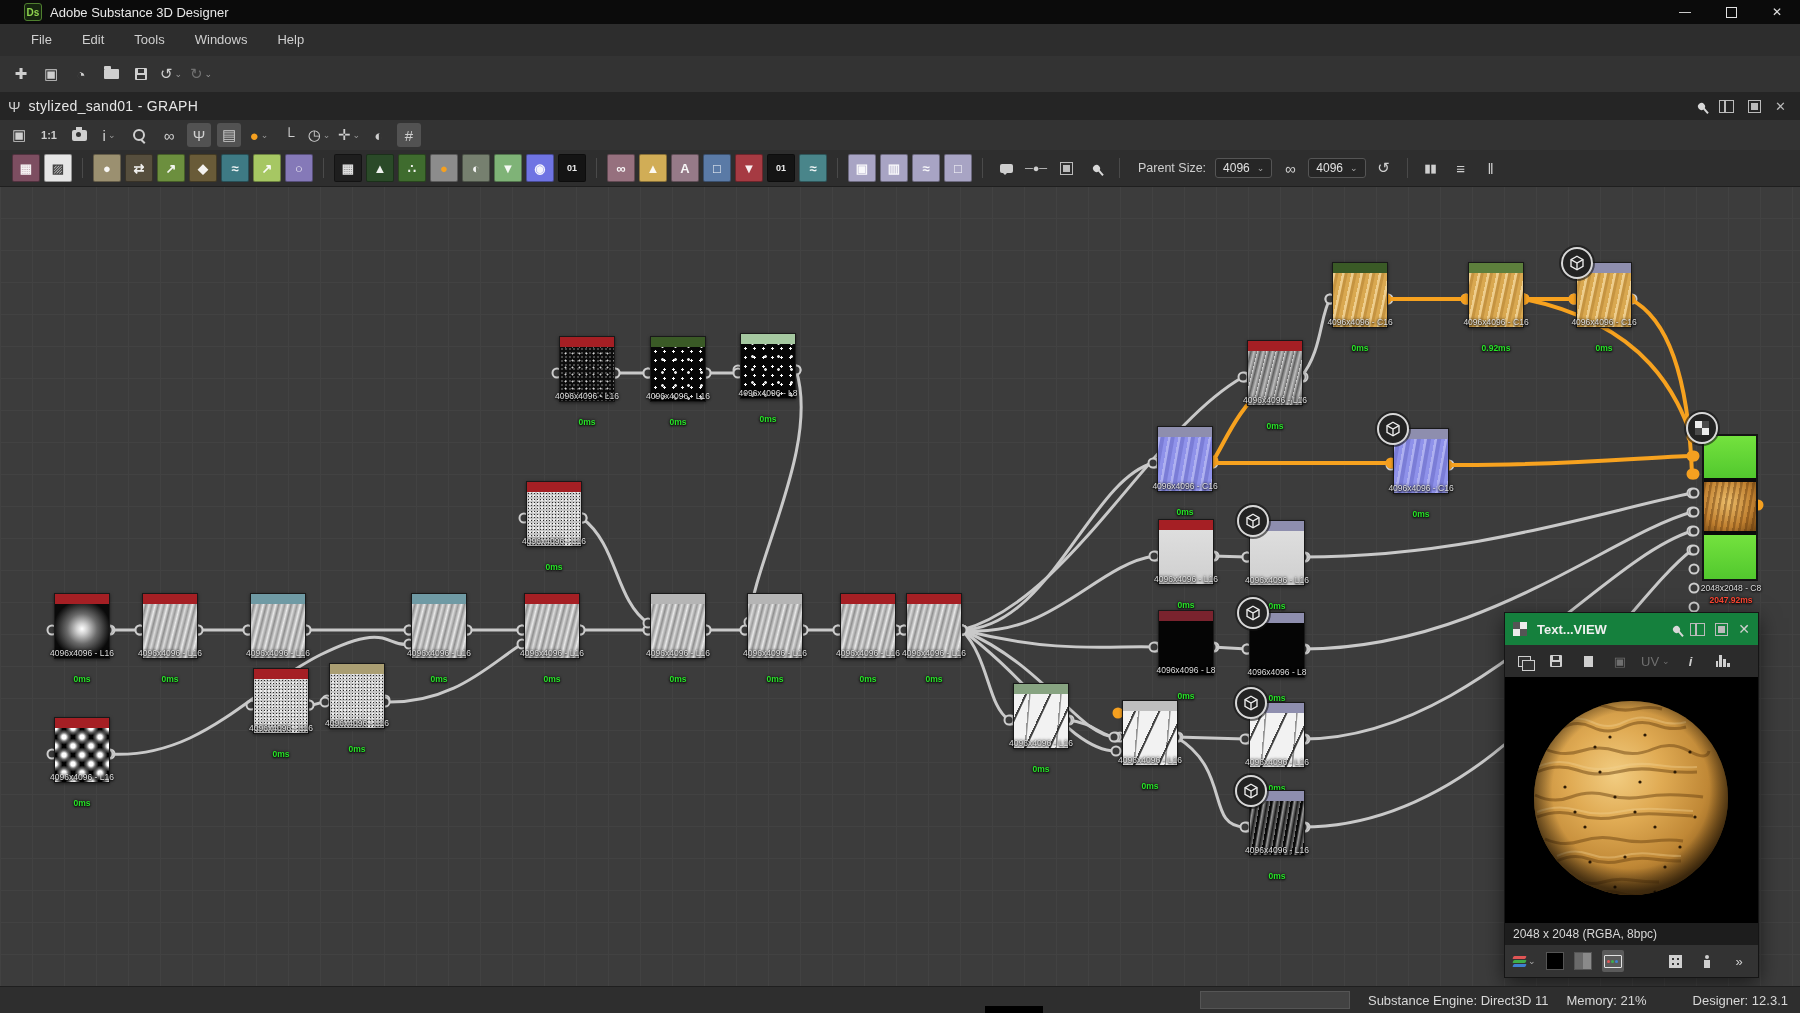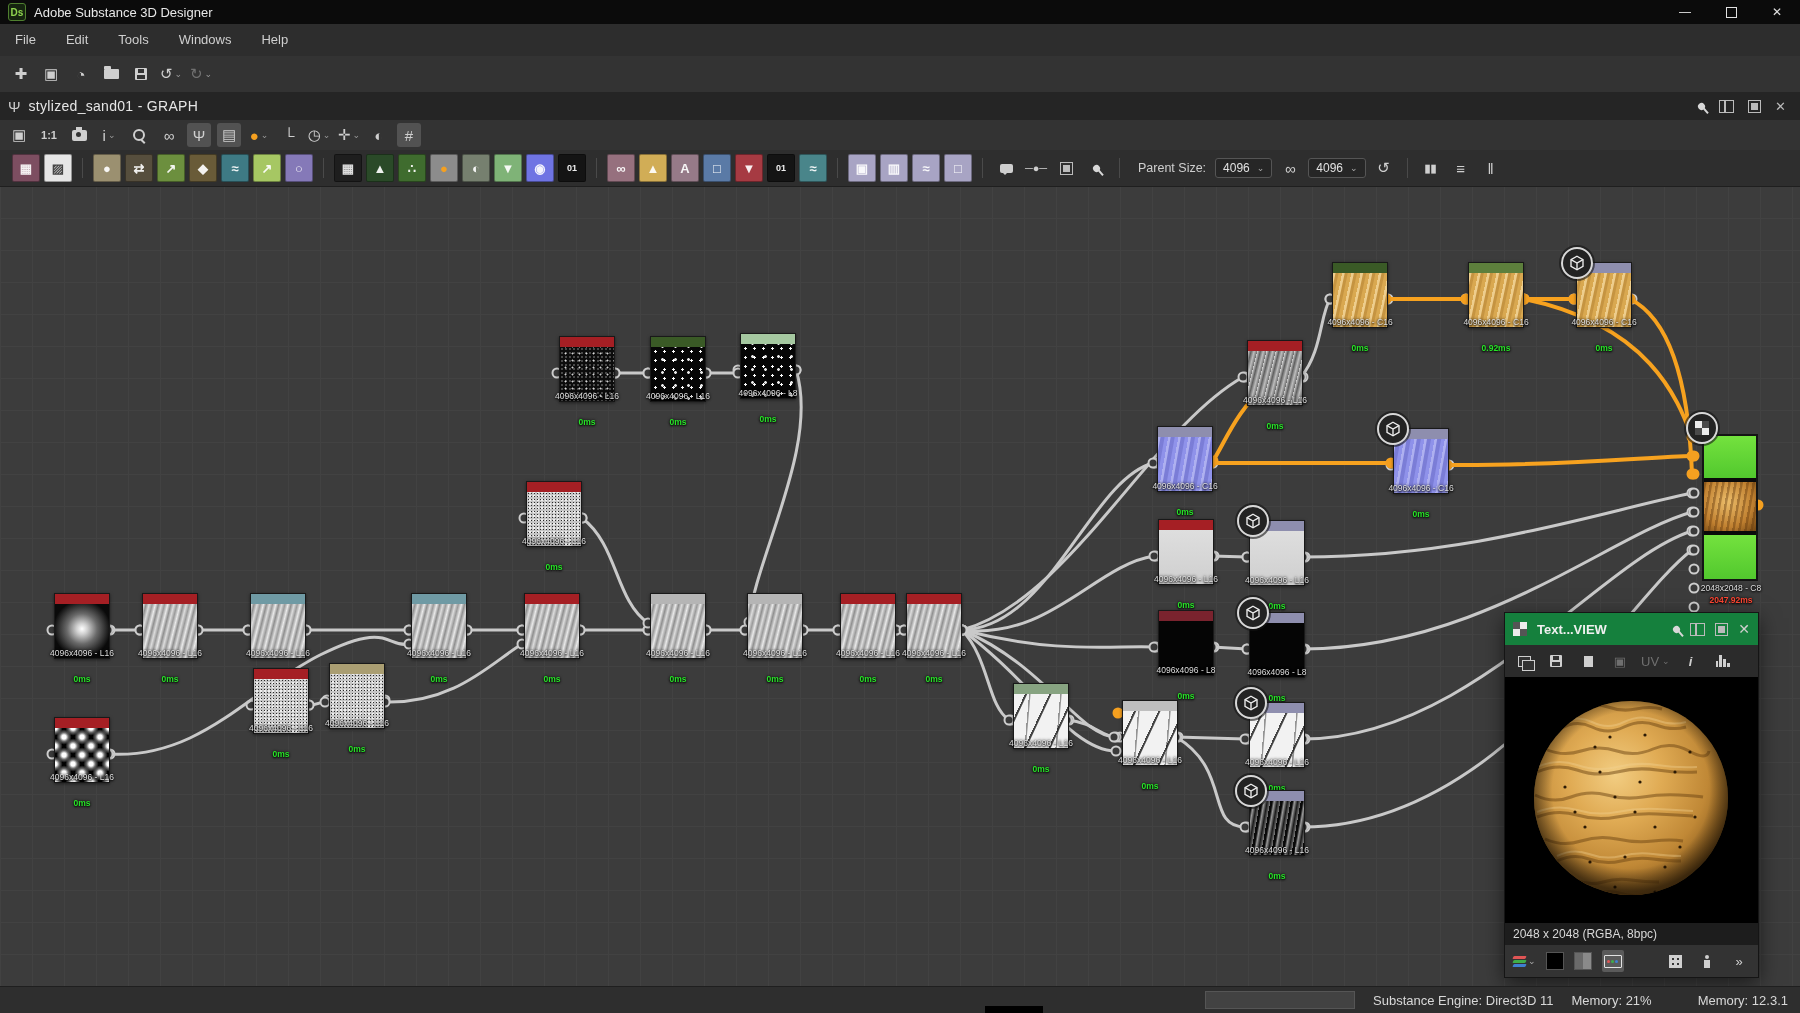--- a/index.html
+++ b/index.html
@@ -1,18 +1,18 @@
 <!DOCTYPE html>
 <html><head>
 <meta charset="utf-8">
 <style>
   html,body{margin:0;padding:0;}
   body{width:1800px;height:1013px;position:relative;overflow:hidden;background:#3c3c3c;
        font-family:"Liberation Sans",sans-serif;color:#d8d8d8;-webkit-font-smoothing:antialiased;}
-  .bar{position:absolute;left:0;right:0;display:flex;align-items:center;z-index:10;}
+  .bar{position:absolute;left:0;right:0;display:flex;align-items:center;z-index:10;padding-left:16px;}
   
   #titlebar{top:0;height:24px;background:#0b0b0b;}
   #ds-logo{width:16px;height:16px;margin:0 8px 0 8px;background:#15240f;border:1px solid #4f7f2f;
            border-radius:3px;color:#8fd44f;font-size:10px;font-weight:bold;display:flex;align-items:center;justify-content:center;}
   #app-title{font-size:13px;color:#e8e8e8;}
   .wctl{width:46px;height:24px;display:flex;align-items:center;justify-content:center;color:#e0e0e0;font-size:12px;}
   #win-max span{display:block;width:9px;height:9px;border:1px solid #e0e0e0;}
   .spacer{flex:1;}
   
   #menubar{top:24px;height:32px;background:#2d2d2d;border-bottom:1px solid #222;}
@@ -701,21 +701,21 @@
         <span class="i-person"></span>
       </span>
     <span class="p2d-btn">»</span>
   </div>
 </div>
 
 <div class="bar" id="statusbar">
   <div id="progress-strip"></div>
   <span>Substance Engine: Direct3D 11</span>
   <span>Memory: 21%</span>
-  <span style="margin-left:28px;">Memory: 12.3.1</span>
+  <span style="margin-left:28px;">Designer: 12.3.1</span>
 </div>
 <div id="taskbar-notch"></div>
 
 <div class="node" style="left: 54px; top: 593px;">
     <div class="node-h h-red"></div>
     <div class="node-t t-glow"></div>
     <div class="nlabel">4096x4096 - L16</div>
     <div class="ntime">0ms</div>
   </div>
 <div class="node" style="left: 142px; top: 593px;">

